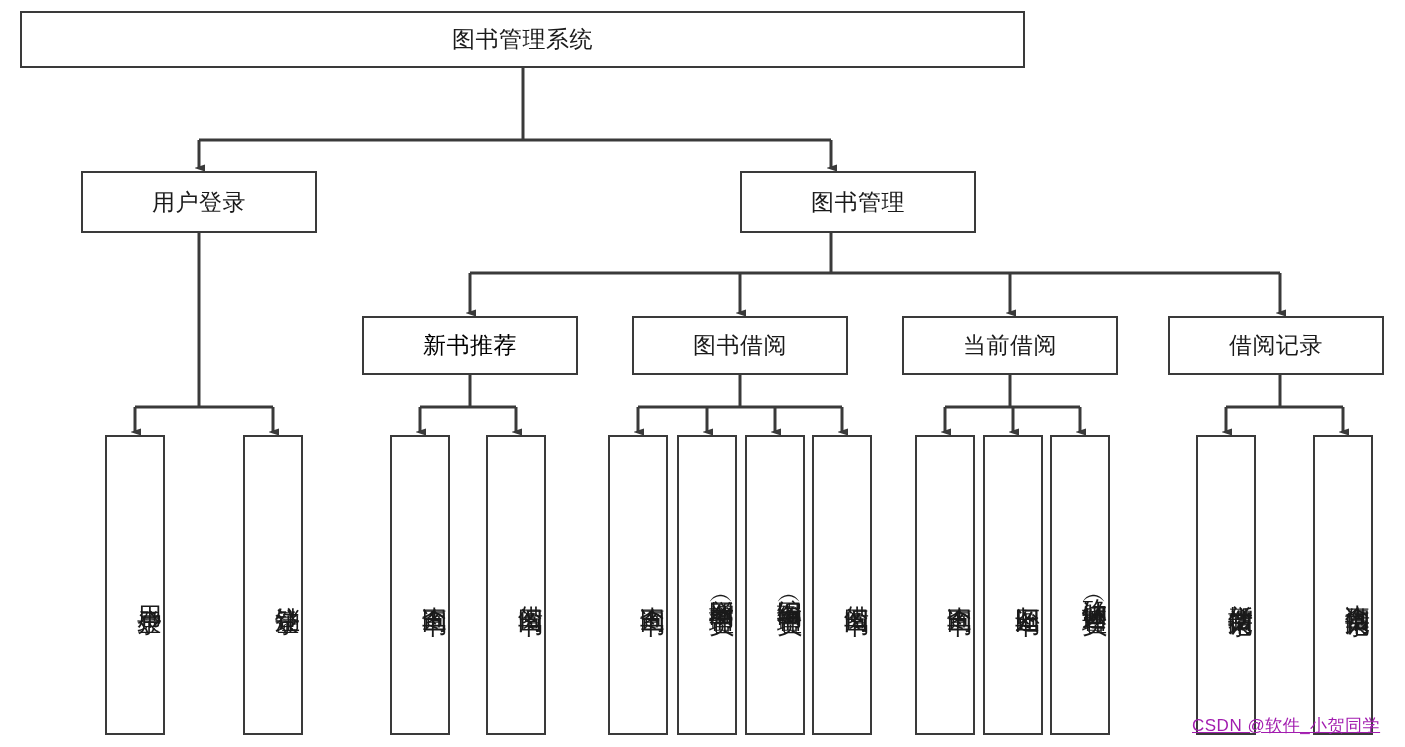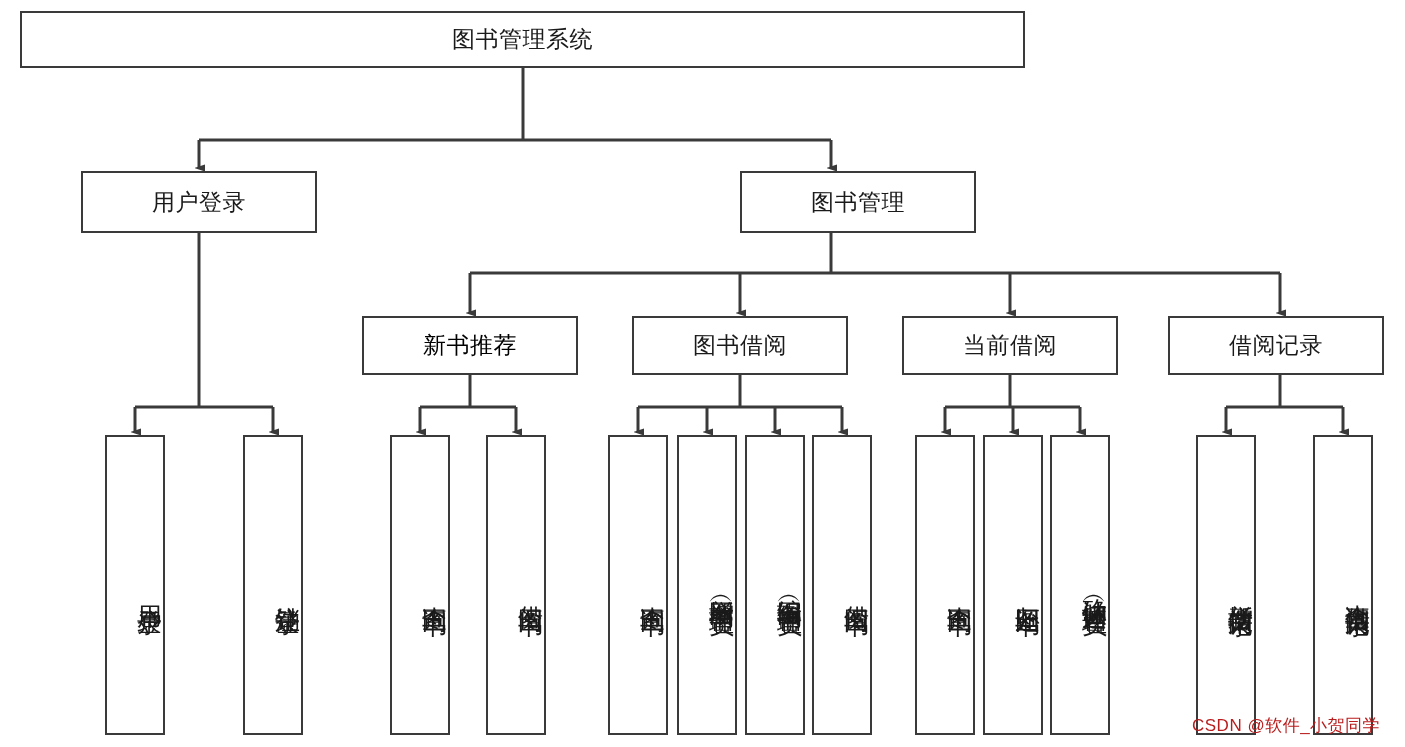--- a/index.html
+++ b/index.html
@@ -135,15 +135,15 @@
   <div class="node v" style="left: 608px; top: 435px; width: 60px; height: 300px; border-color: rgb(58, 58, 58); color: rgb(26, 26, 26); background: rgb(255, 255, 255);">查询图书</div>
   <div class="node v tall" style="left: 677px; top: 435px; width: 60px; height: 300px; border-color: rgb(58, 58, 58); color: rgb(26, 26, 26); background: rgb(255, 255, 255);">新增图书（管理员）</div>
   <div class="node v tall" style="left: 745px; top: 435px; width: 60px; height: 300px; border-color: rgb(58, 58, 58); color: rgb(26, 26, 26); background: rgb(255, 255, 255);">编辑图书（管理员）</div>
   <div class="node v" style="left: 812px; top: 435px; width: 60px; height: 300px; border-color: rgb(58, 58, 58); color: rgb(26, 26, 26); background: rgb(255, 255, 255);">借阅图书</div>
   <div class="node v" style="left: 915px; top: 435px; width: 60px; height: 300px; border-color: rgb(58, 58, 58); color: rgb(26, 26, 26); background: rgb(255, 255, 255);">查询图书</div>
   <div class="node v" style="left: 983px; top: 435px; width: 60px; height: 300px; border-color: rgb(58, 58, 58); color: rgb(26, 26, 26); background: rgb(255, 255, 255);">归还图书</div>
   <div class="node v tall" style="left: 1050px; top: 435px; width: 60px; height: 300px; border-color: rgb(58, 58, 58); color: rgb(26, 26, 26); background: rgb(255, 255, 255);">确认归还（管理员）</div>
   <div class="node v" style="left: 1196px; top: 435px; width: 60px; height: 300px; border-color: rgb(58, 58, 58); color: rgb(26, 26, 26); background: rgb(255, 255, 255);">新增借阅记录</div>
   <div class="node v" style="left: 1313px; top: 435px; width: 60px; height: 300px; border-color: rgb(58, 58, 58); color: rgb(26, 26, 26); background: rgb(255, 255, 255);">查询借阅记录</div>
 
-  <div class="watermark" style="color: #b91c1c;">CSDN @软件_小贺同学</div>
+  <div class="watermark" style="color: #a21caf; text-decoration: underline;">CSDN @软件_小贺同学</div>
 
 </div>
 
 </body></html>

